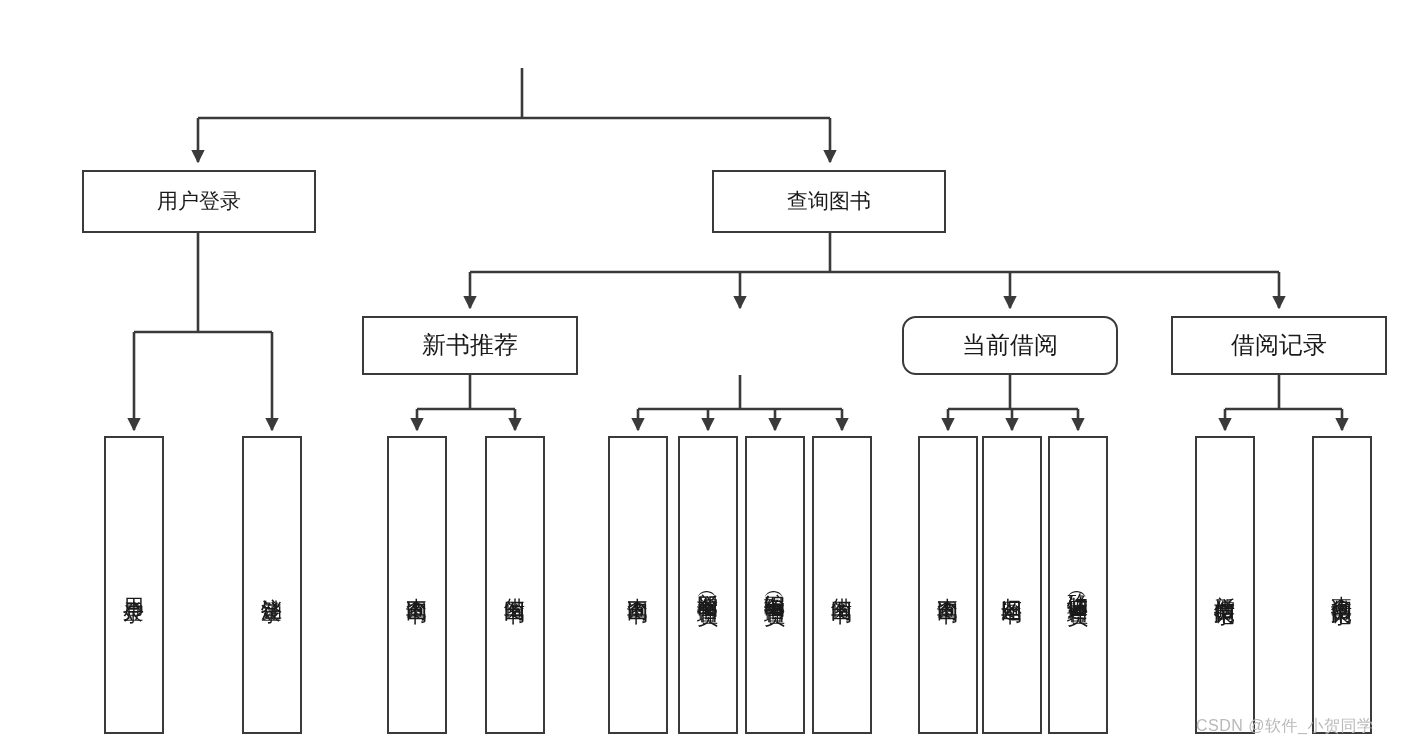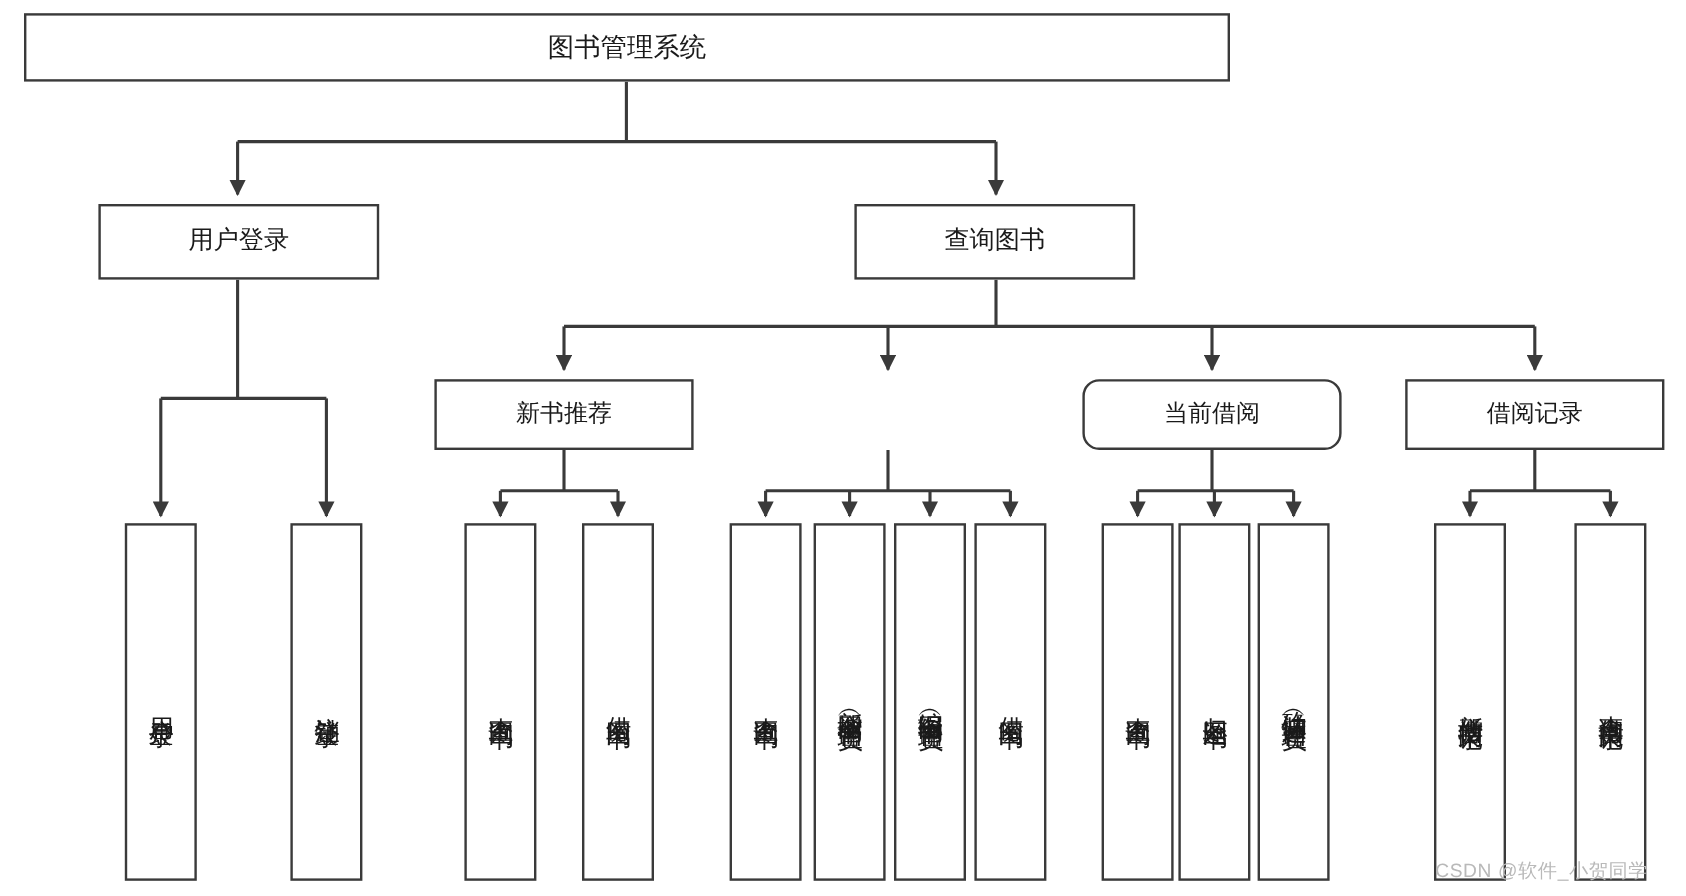--- a/index.html
+++ b/index.html
@@ -37,21 +37,21 @@
   }
   .node .lbl {
     display: block;
     text-align: center;
     line-height: 1.18;
     white-space: nowrap;
   }
   
   .node.root   { font-size: 22px; }
   .node.lvl2   { font-size: 21px; }
-  .node.lvl3   { font-size: 20px; }
+  .node.lvl3   { font-size: 24px; }
   .node.leaf   { font-size: 21px; }
   
   .node.leaf .lbl {
     writing-mode: vertical-rl;
     text-orientation: upright;
     letter-spacing: 2px;
     line-height: 1;
     white-space: normal;
   }
   .watermark {
@@ -111,23 +111,20 @@
       <path d="M 1012 409 L 1012 430" marker-end="url(#arrow)"></path>
       <path d="M 1078 409 L 1078 430" marker-end="url(#arrow)"></path>
 
       <path d="M 1279 375 L 1279 409"></path>
       <path d="M 1225 409 L 1342 409"></path>
       <path d="M 1225 409 L 1225 430" marker-end="url(#arrow)"></path>
       <path d="M 1342 409 L 1342 430" marker-end="url(#arrow)"></path>
     </g>
   </svg>
 
-  <div class="node root" style="left:20px; top:11px; width:1005px; height:57px;">
-    <span class="lbl">图书管理系统</span>
-  </div>
 
   <div class="node lvl2" style="left:82px; top:170px; width:234px; height:63px;">
     <span class="lbl">用户登录</span>
   </div>
 
   <div class="node lvl2" style="left:712px; top:170px; width:234px; height:63px;">
     <span class="lbl">查询图书</span>
   </div>
 
   <div class="node lvl3" style="left:362px; top:316px; width:216px; height:59px;">

